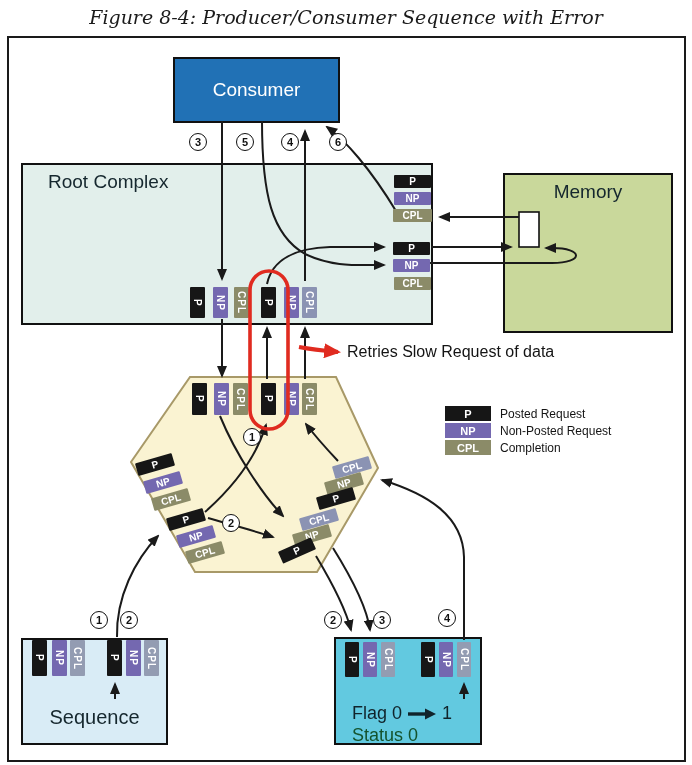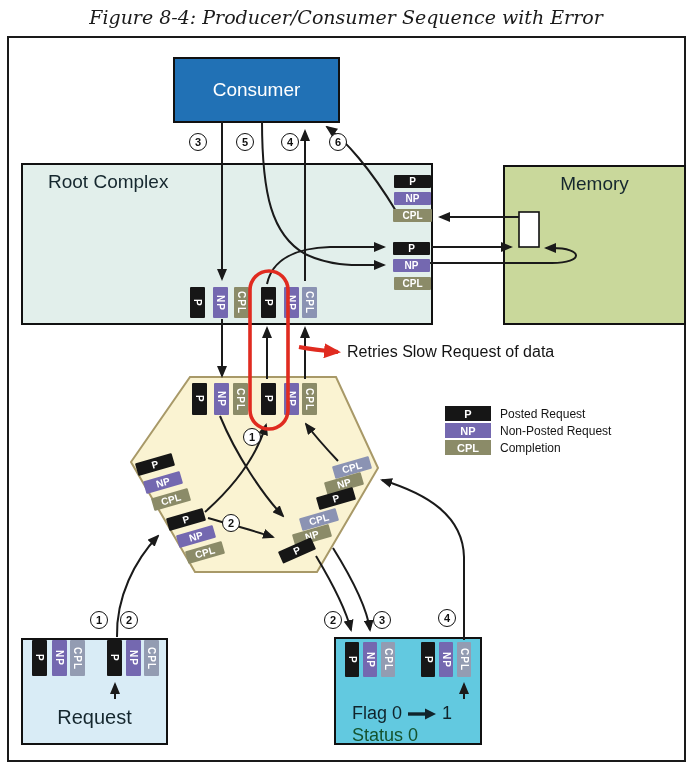--- a/index.html
+++ b/index.html
@@ -9,21 +9,21 @@
          font-family:"DejaVu Serif","Liberation Serif",serif;font-style:italic;
          font-size:19px;color:#1a1a1a;z-index:3;}
   .frame{position:absolute;left:7px;top:36px;width:679px;height:726px;
          border:2px solid #1a1a1a;box-sizing:border-box;z-index:0;}
   .box{position:absolute;box-sizing:border-box;border:2px solid #111;z-index:1;}
   .box-consumer{left:173px;top:57px;width:167px;height:66px;
          display:flex;flex-direction:column;align-items:center;justify-content:center;
          color:#fff;font-size:19px;line-height:24px;}
   .box-root{left:21px;top:163px;width:412px;height:162px;}
   .root-label{position:absolute;left:25px;top:6px;font-size:19px;color:#15272e;}
-  .box-memory{left:503px;top:165px;width:183px;height:160px;text-align:center;}
+  .box-memory{left:503px;top:173px;width:170px;height:160px;text-align:center;}
   .mem-label{margin-top:6px;font-size:19px;color:#15272e;}
   .box-producer{left:21px;top:638px;width:147px;height:107px;}
   .producer-label{position:absolute;left:0;bottom:14px;width:100%;text-align:center;
          font-size:20px;color:#15272e;}
   .box-completer{left:334px;top:637px;width:148px;height:108px;}
   .flag-line{position:absolute;left:16px;top:64px;font-size:18px;color:#10242b;
          display:flex;align-items:center;gap:5px;}
   .status-line{position:absolute;left:16px;top:86px;font-size:18px;color:#14532d;}
   .svg-layer{position:absolute;left:0;top:0;z-index:2;pointer-events:none;}
   .svg-red{position:absolute;left:0;top:0;z-index:5;pointer-events:none;}
@@ -56,21 +56,21 @@
 
   <div class="box box-root" id="rootBox" style="background: rgb(226, 239, 235);">
     <div class="root-label">Root Complex</div>
   </div>
 
   <div class="box box-memory" id="memoryBox" style="background: rgb(201, 216, 155);">
     <div class="mem-label">Memory</div>
   </div>
 
   <div class="box box-producer" id="producerBox" style="background: rgb(217, 236, 246);">
-    <div class="producer-label">Request</div>
+    <div class="producer-label">Sequence</div>
   </div>
 
   <div class="box box-completer" id="completerBox" style="background: rgb(98, 201, 224);">
     <div class="flag-line">
       <span>Flag 0</span>
       <svg width="30" height="12" viewBox="0 0 30 12">
         <path d="M1,6 L20,6" stroke="#10242b" stroke-width="3.4" fill="none"></path>
         <path d="M18,0.5 L29,6 L18,11.5 Z" fill="#10242b"></path>
       </svg>
       <span>1</span>

